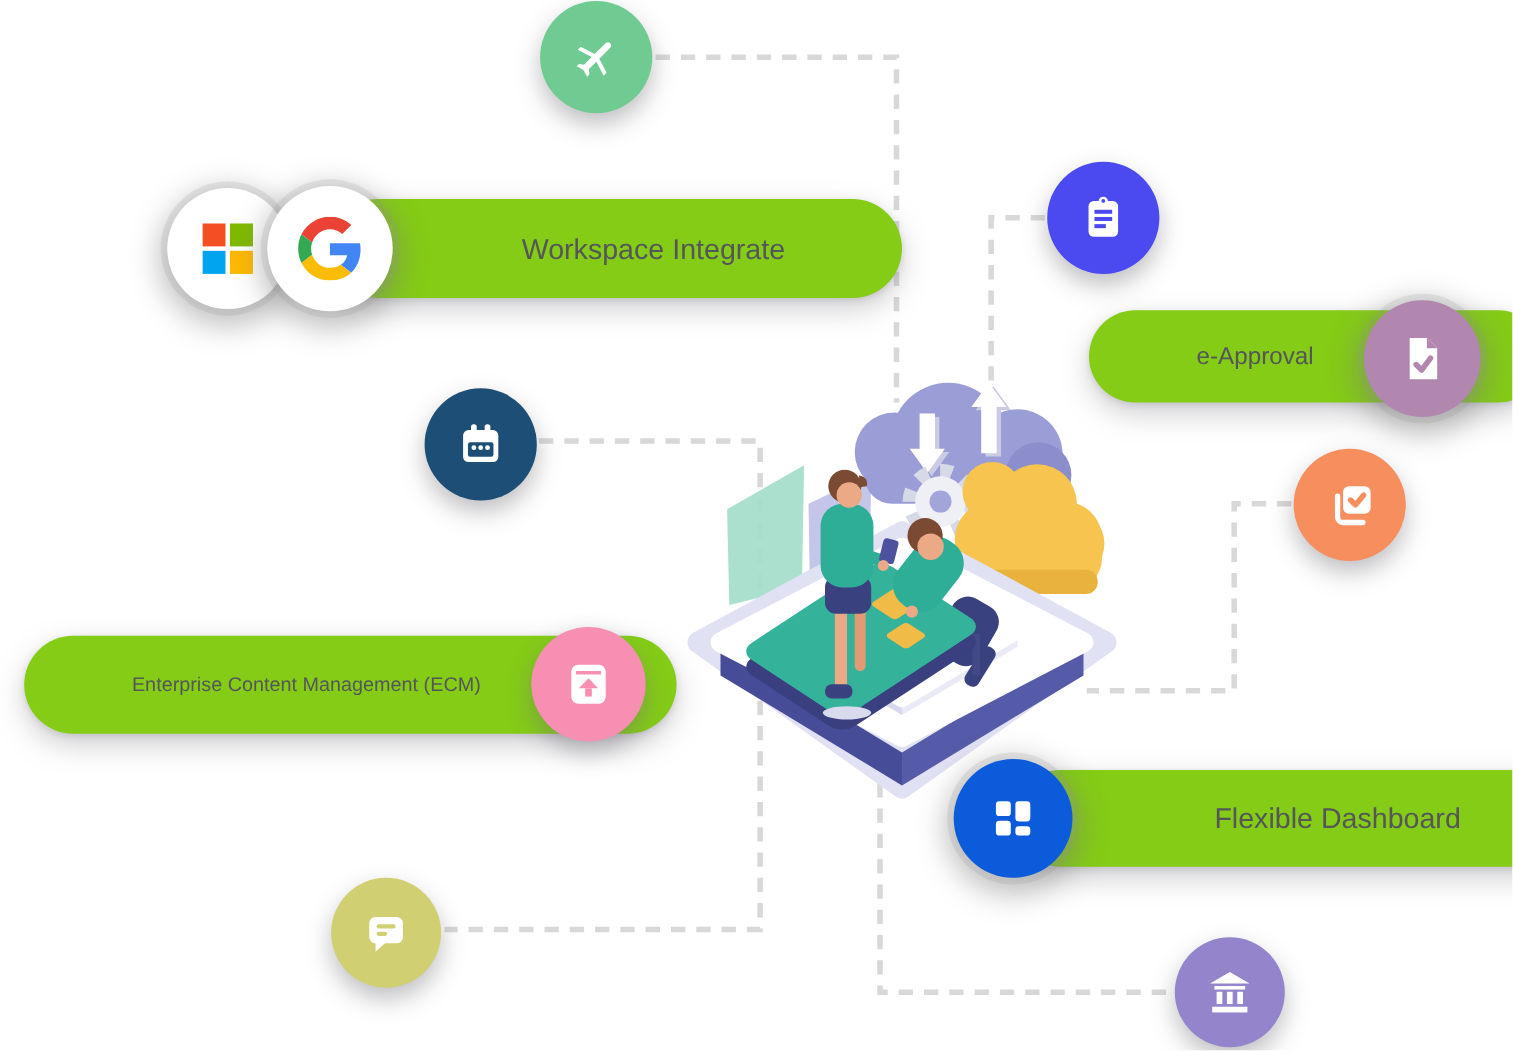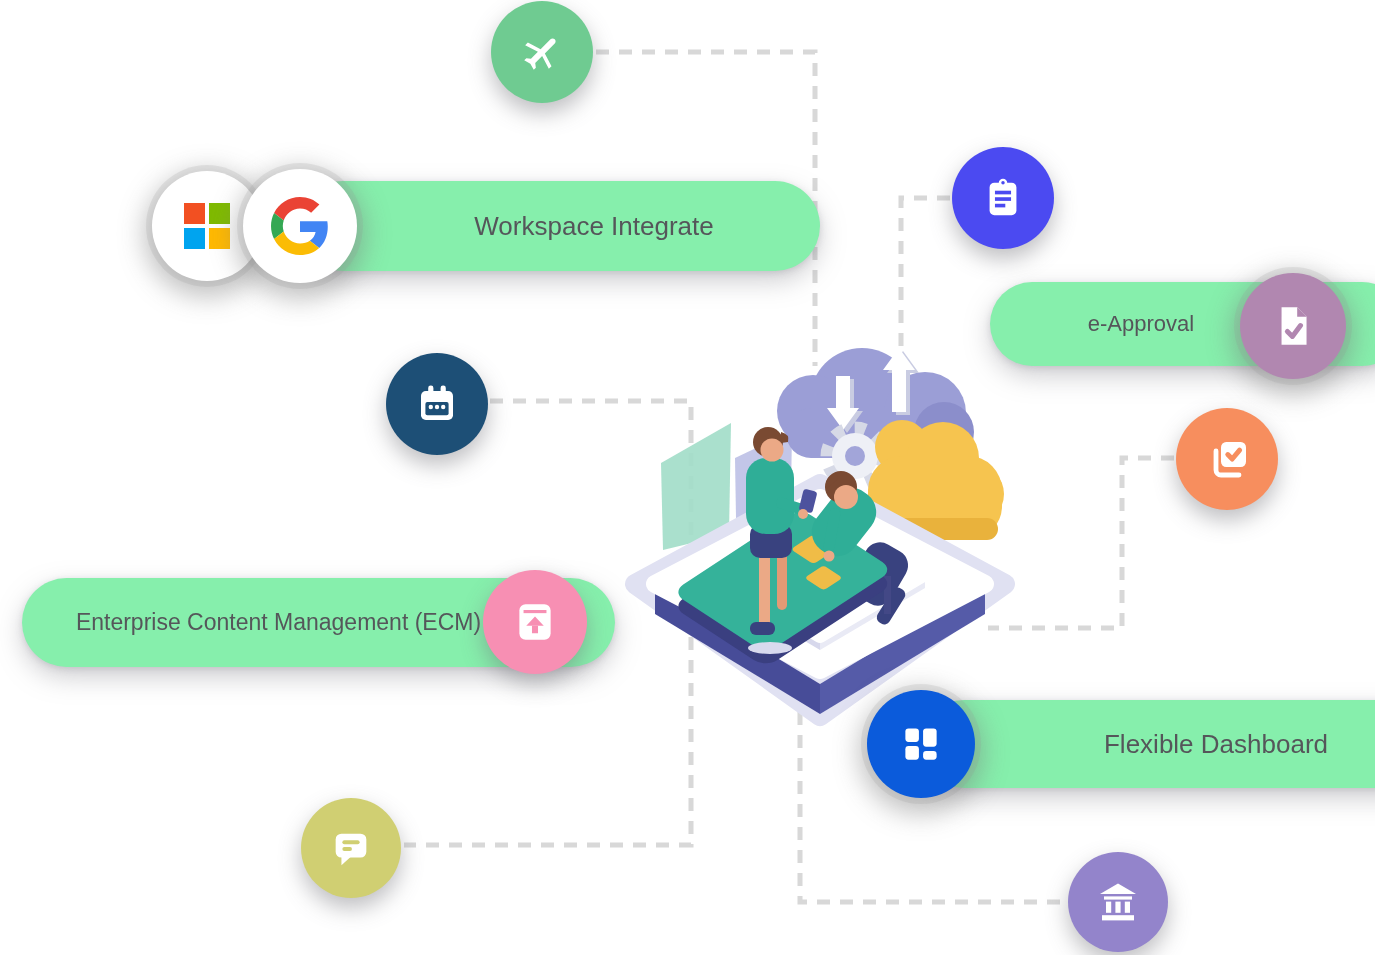--- a/index.html
+++ b/index.html
@@ -1,30 +1,30 @@
 <!DOCTYPE html>
 <html><head>
 <meta charset="utf-8">
 <style>
   html,body{margin:0;padding:0;background:#fff;}
   .canvas{position:relative;width:1375px;height:955px;background:#ffffff;overflow:hidden;
           font-family:"Liberation Sans",sans-serif;}
   .connectors{position:absolute;left:0;top:0;z-index:1;pointer-events:none;}
   .illus{position:absolute;left:620px;top:325px;width:420px;height:410px;z-index:2;}
-  .pill{position:absolute;background:#86efac;border-radius:999px;display:flex;align-items:center;
+  .pill{position:absolute;background:#84cc16;border-radius:999px;display:flex;align-items:center;
         box-shadow:0 10px 26px rgba(125,125,135,.38), 0 2px 6px rgba(140,140,150,.25);
         color:#55565a;z-index:3;}
   .pill span{width:100%;text-align:center;white-space:nowrap;}
   .circle{position:absolute;border-radius:50%;display:flex;align-items:center;justify-content:center;
           z-index:4;box-shadow:0 10px 22px rgba(110,110,118,.45);}
   .halo{box-shadow:0 0 0 6px rgba(150,150,150,.18), 0 8px 26px 8px rgba(120,120,120,.45);}
   .logo-circle{background:#fff;}
   .t-ws{font-size:26px;}
   .t-ea{font-size:22px;}
-  .t-ecm{font-size:23px;}
+  .t-ecm{font-size:18px;}
   .t-fd{font-size:26px;}
 </style>
 </head>
 <body>
 
 <div class="canvas">
 
   <svg class="connectors" width="1375" height="955" viewBox="0 0 1375 955">
     <g fill="none" stroke-width="5" stroke-dasharray="13 10">
       <path d="M596 52 H815 V366" stroke="#d8d8d8"></path>

